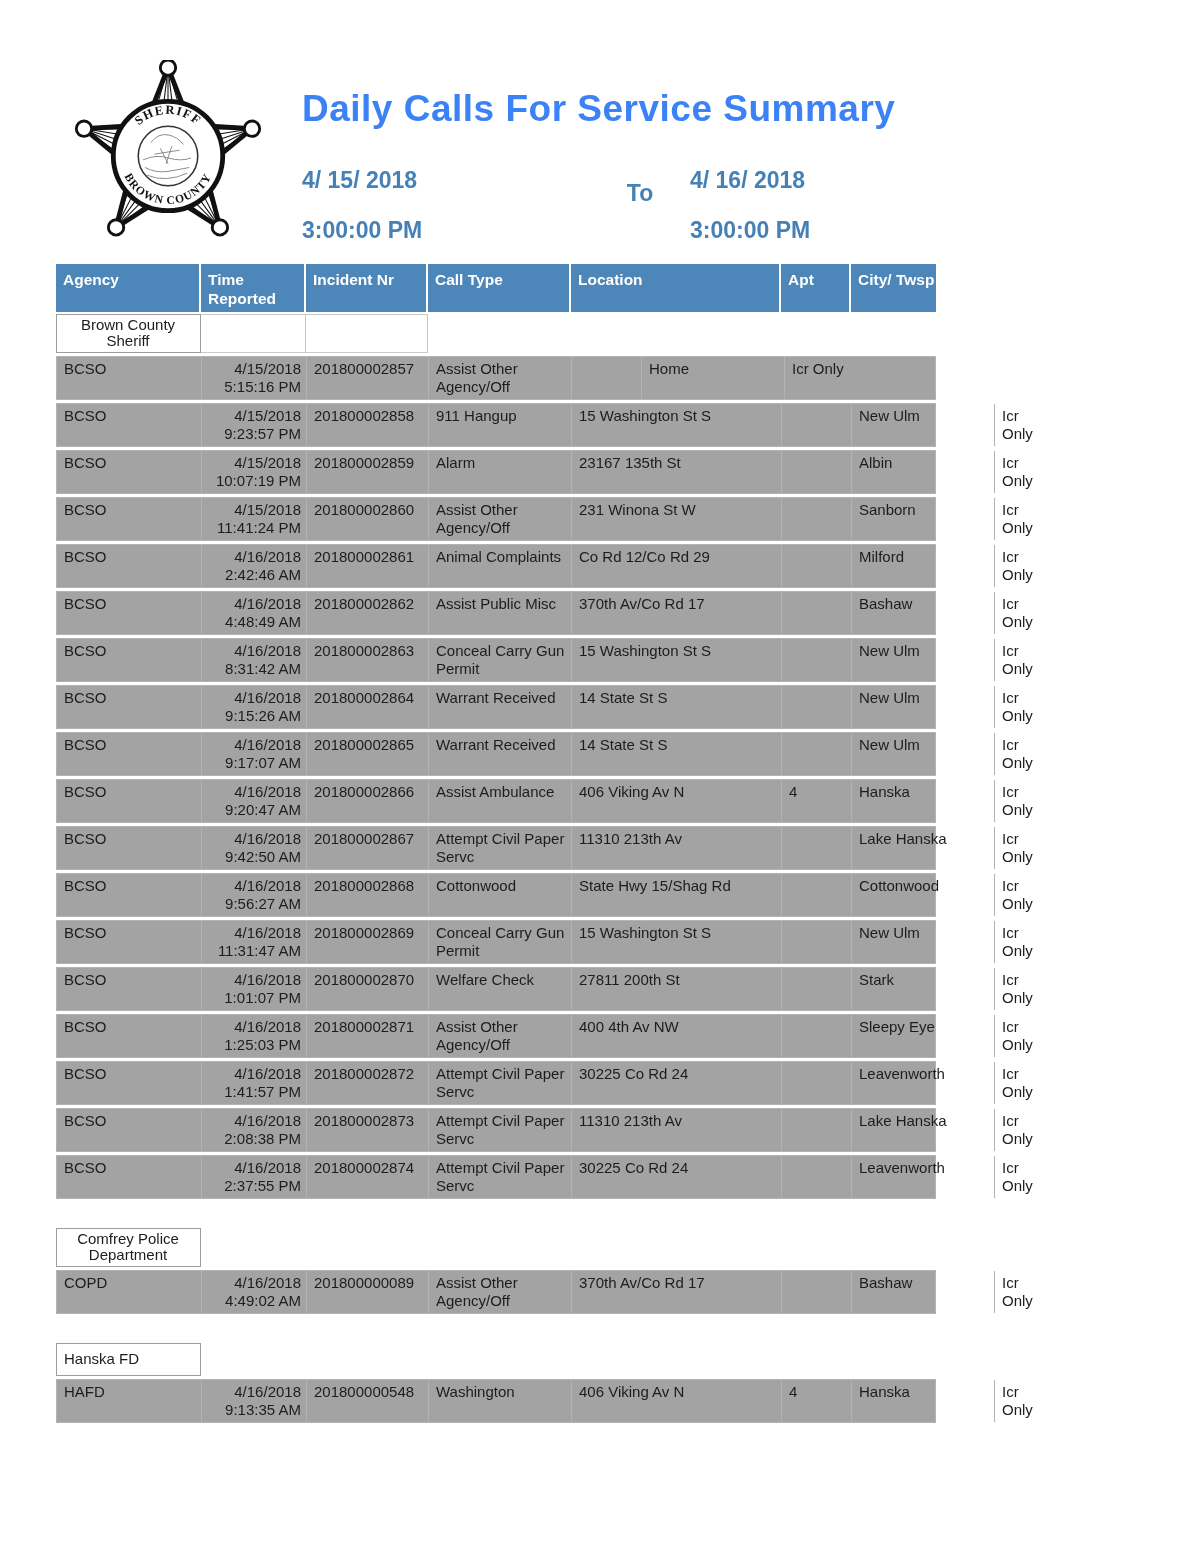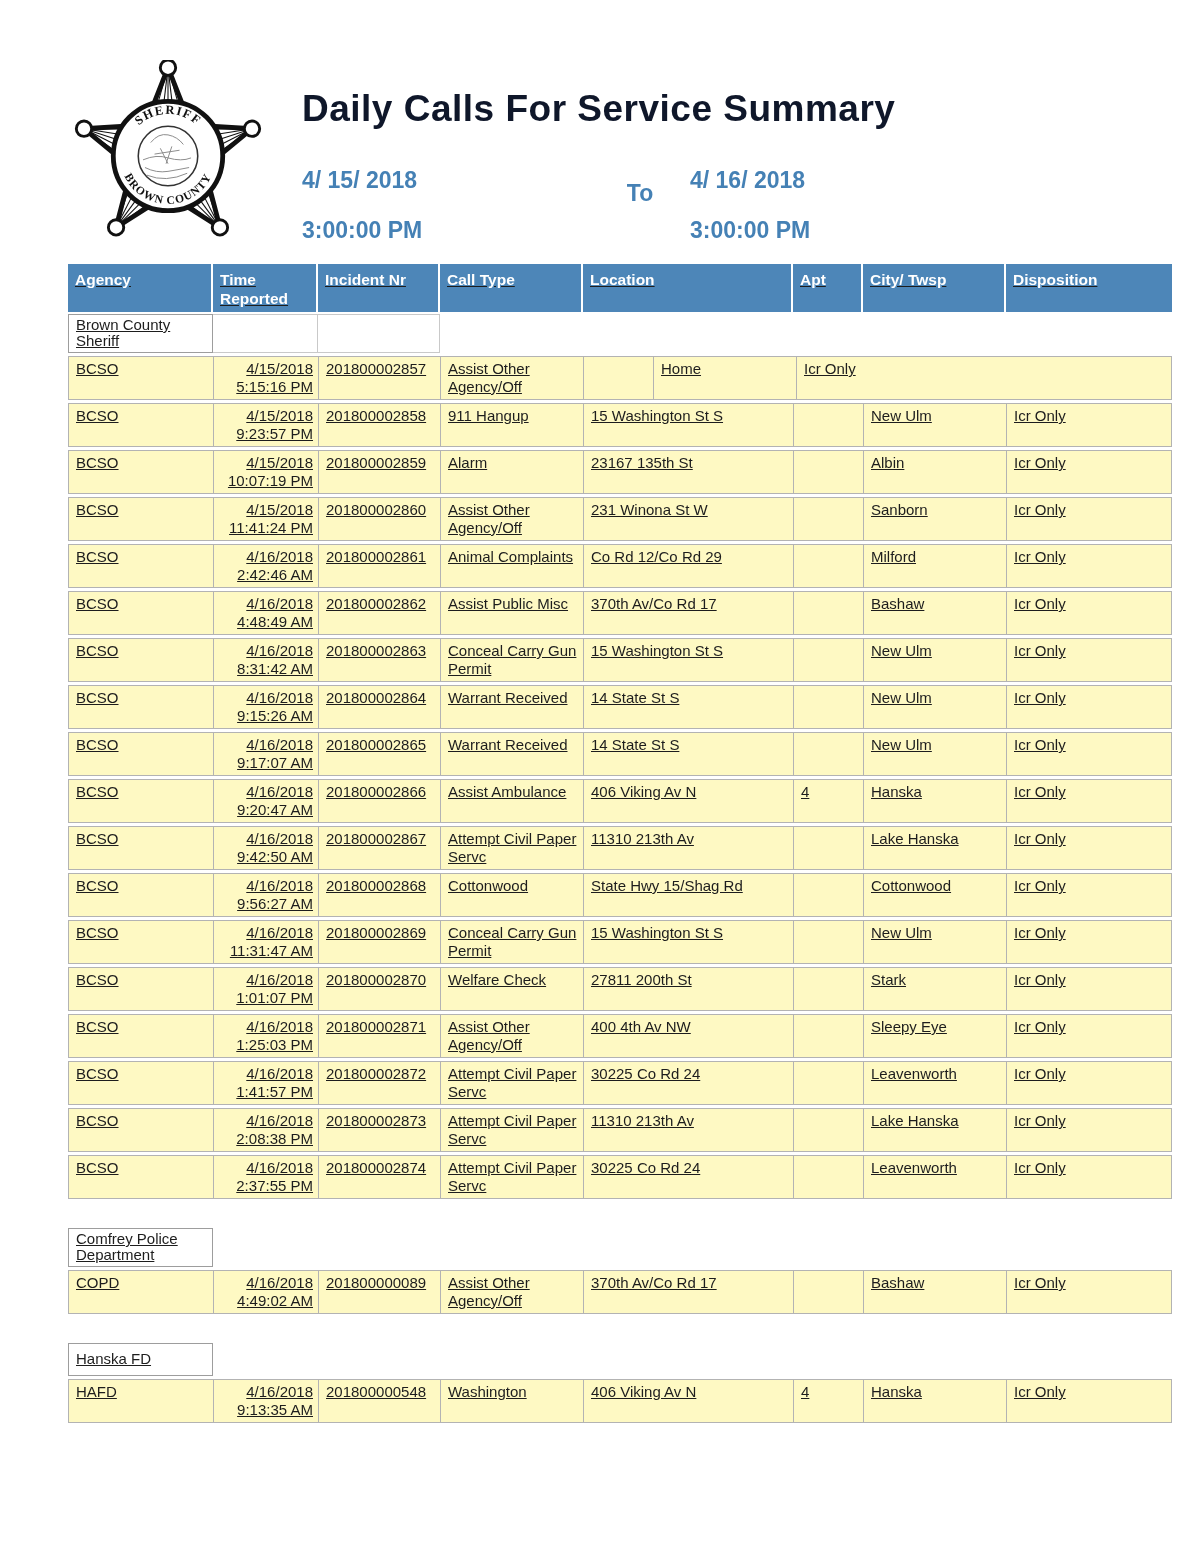--- a/index.html
+++ b/index.html
@@ -14,45 +14,45 @@
   .title-block { margin-left: 30px; padding-top: 28px; }
   .report-title { font-size: 37px; font-weight: bold; color: #4581b5; letter-spacing: 0.5px; white-space: nowrap; }
   .date-grid {
     display: grid; grid-template-columns: 288px 100px auto;
     margin-top: 32px; font-size: 23px; font-weight: bold; color: #4581b5;
     line-height: 37px;
   }
   .date-grid .to-cell { text-align: center; margin-top: 13px; }
 
   
-  .tbl { position: absolute; left: 68px; top: 264px; width: 1104px; font-size: 15px; color: #1d1d1d; text-decoration: underline; }
+  .tbl { position: absolute; left: 56px; top: 264px; width: 880px; font-size: 15px; color: #1d1d1d; }
   .tbl-head { display: flex; background: #4d86b8; color: #ffffff; font-weight: bold; font-size: 15.5px; }
   .th { padding: 6px 6px 4px 7px; min-height: 47px; border-right: 2px solid #ffffff; line-height: 19px; }
   .th:last-child { border-right: none; }
 
   .col-agency   { width: 145px; flex: 0 0 145px; }
   .col-time     { width: 105px; flex: 0 0 105px; }
   .col-incident { width: 122px; flex: 0 0 122px; }
   .col-calltype { width: 143px; flex: 0 0 143px; }
   .col-location { width: 210px; flex: 0 0 210px; }
   .col-apt      { width: 70px;  flex: 0 0 70px; }
   .col-city     { width: 143px; flex: 0 0 143px; }
   .col-dispo    { width: 106px; flex: 1 1 auto; }
 
   .section { margin-top: 0; }
   .section + .section { margin-top: 29px; }
-  .section-row { display: flex; margin: 2px 0 3px 0; }
+  .section-row { display: flex; margin: 2px 0 3px 0; text-align: center; }
   .section-label {
     width: 145px; flex: 0 0 145px; border: 1px solid #9d9d9d;
     padding: 2px 8px 3px 7px; line-height: 16px; min-height: 33px;
     display: flex; align-items: center;
   }
   .section-empty { border: 1px solid #c9c9c9; border-left: none; }
 
-  .row { display: flex; border: 1px solid #b3b3b3; margin-bottom: 3px; min-height: 43px; background: #fef9c3; }
+  .row { display: flex; border: 1px solid #b3b3b3; margin-bottom: 3px; min-height: 43px; background: #a3a3a3; }
   .td { padding: 3px 6px 3px 7px; border-right: 1px solid #b3b3b3; line-height: 18px; }
   .td:last-child { border-right: none; }
   .td.col-time { text-align: right; padding-right: 5px; }
 </style>
 </head>
 <body>
 
 <div class="page">
 
   <div class="header-area">
@@ -118,21 +118,21 @@
             <textPath href="#arcTop" startOffset="50%" text-anchor="middle">SHERIFF</textPath>
           </text>
           <text font-size="12" letter-spacing="1">
             <textPath href="#arcBottom" startOffset="50%" text-anchor="middle">BROWN COUNTY</textPath>
           </text>
         </g>
       </svg>
     </div>
 
     <div class="title-block">
-      <div class="report-title" style="color: #0f172a;">Daily Calls For Service Summary</div>
+      <div class="report-title" style="color: #3b82f6;">Daily Calls For Service Summary</div>
       <div class="date-grid" style="color: rgb(69, 129, 181);">
         <div>4/ 15/ 2018</div>
         <div class="to-cell">To</div>
         <div>4/ 16/ 2018</div>
         <div>3:00:00 PM</div>
         <div></div>
         <div>3:00:00 PM</div>
       </div>
     </div>
   </div>

